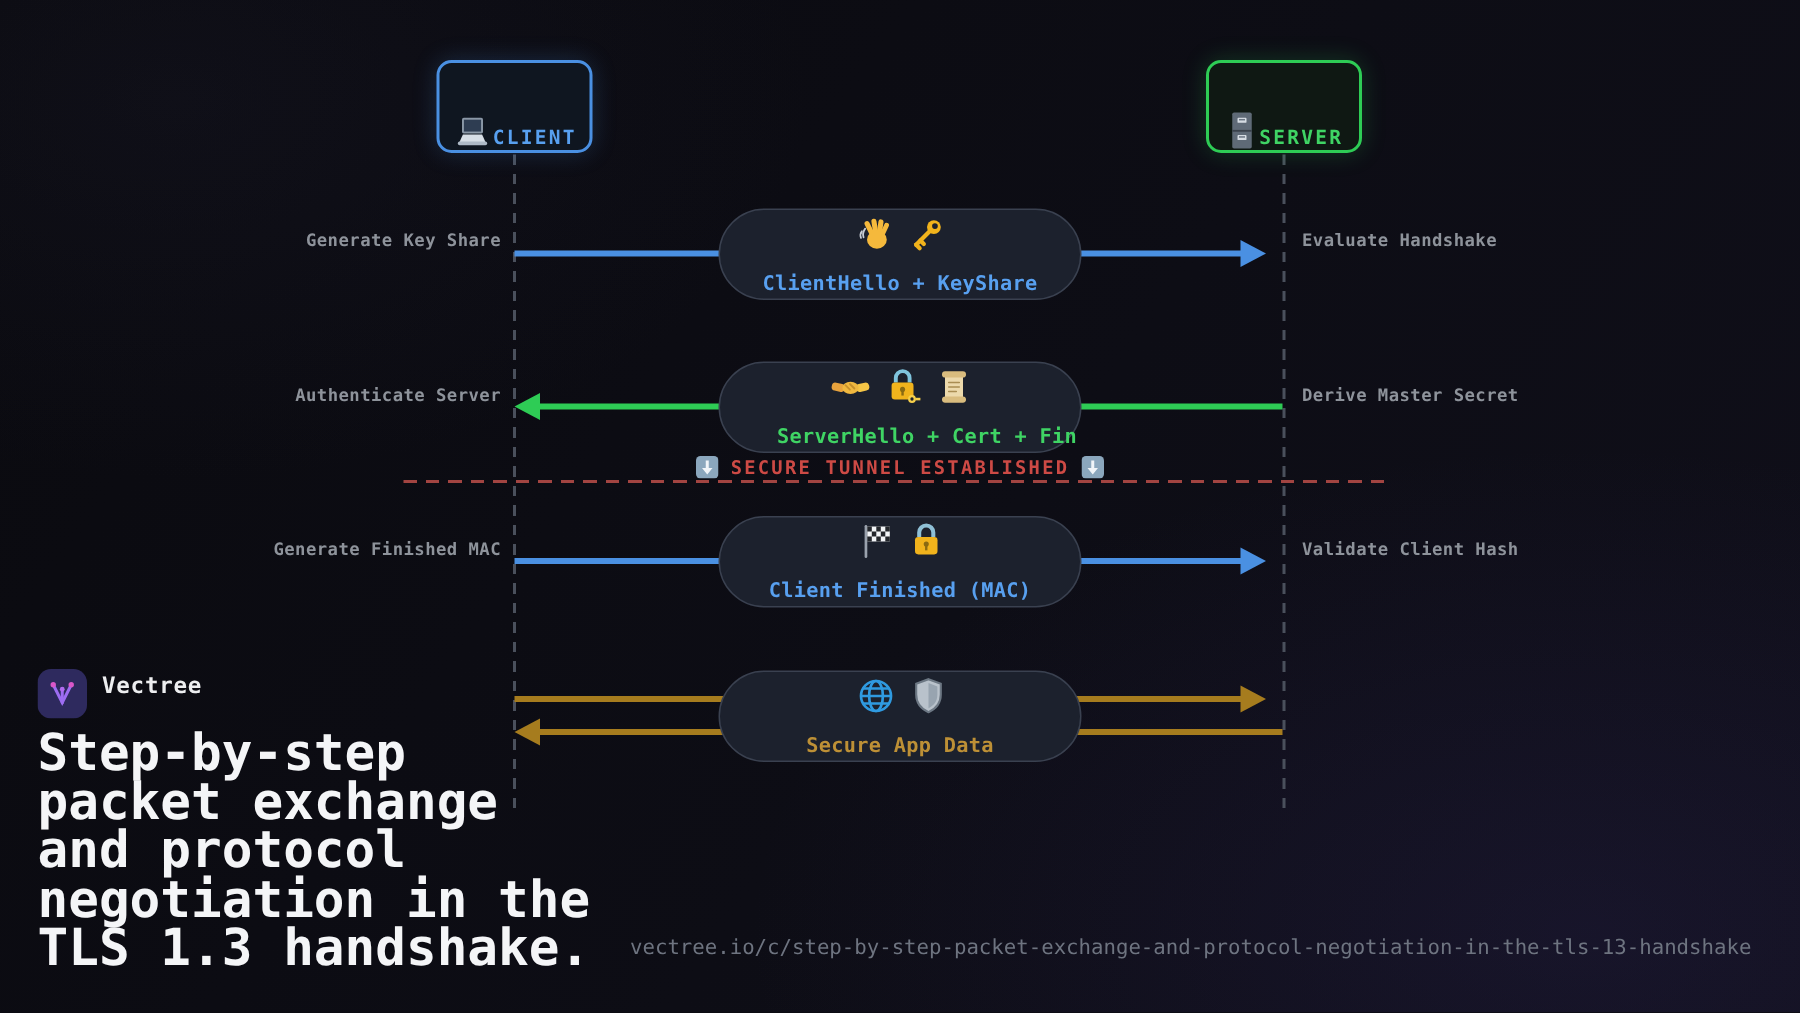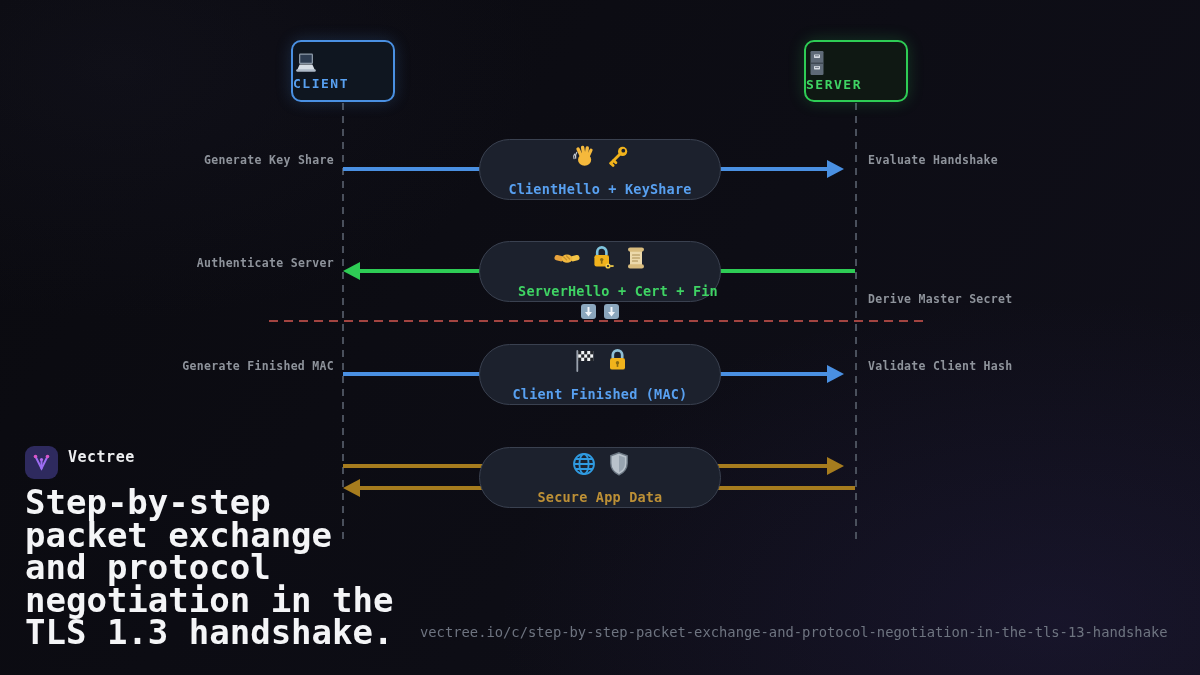--- a/index.html
+++ b/index.html
@@ -7,21 +7,21 @@
   .stage{
     position:relative; width:1200px; height:675px; overflow:hidden;
     font-family:"DejaVu Sans Mono", monospace;
     background:
       radial-gradient(900px 520px at 88% 92%, rgba(56,46,112,0.20), transparent 62%),
       radial-gradient(700px 420px at 10% 10%, rgba(30,30,48,0.25), transparent 60%),
       linear-gradient(125deg, #0a0a0f 0%, #0d0d15 55%, #100f1a 100%);
   }
   
   .actor{ position:absolute; top:40px; width:104px; height:62px; border-radius:10px;
-    display:flex; flex-direction:column; align-items:flex-start; justify-content:center; gap:1px; z-index:4; }
+    display:flex; flex-direction:row; align-items:flex-end; justify-content:center; gap:1px; z-index:4; }
   .actor.client{ left:291px; background:#0f1620; border:2px solid #4a90e2; box-shadow:0 0 16px rgba(74,144,226,.22);}
   .actor.server{ left:804px; background:#0f1813; border:2px solid #2ecc55; box-shadow:0 0 16px rgba(46,204,85,.22);}
   .actor-label{ font-weight:700; font-size:13px; letter-spacing:1.5px; }
   .actor.client .actor-label{ color:#58a0f0; }
   .actor.server .actor-label{ color:#3fd464; }
   
   .lifeline{ position:absolute; top:103px; height:437px; width:2px; z-index:1;
     background:repeating-linear-gradient(180deg,#4a505c 0 7px,transparent 7px 13px); }
   
   .line{ position:absolute; height:4px; z-index:2; }
@@ -123,21 +123,21 @@
           </g>
           <circle cx="16.6" cy="7.4" r="4.6" fill="#f1b31c"></circle>
           <circle cx="17.3" cy="6.7" r="1.9" fill="#1c212d"></circle>
         </svg>
       </span>
     </div>
     <div class="pill-label txt-blue">ClientHello + KeyShare</div>
   </div>
 
   <div class="note note-l" style="top:256px;">Authenticate Server</div>
-  <div class="note note-r" style="top:256px;margin-top:36px;">Derive Master Secret</div>
+  <div class="note note-r" style="top:256px;">Derive Master Secret</div>
   <div class="line green head-left" style="left:359px; top:269px; width:496px;"></div>
   <div class="pill" style="top:241px;">
     <div class="pill-icons">
       <span>
         <svg width="26" height="24" viewBox="0 0 26 24">
           <rect x="0.5" y="9.5" width="9" height="5.4" rx="2.4" fill="#e8a33d" transform="rotate(13 5 12)"></rect>
           <rect x="16.5" y="9.5" width="9" height="5.4" rx="2.4" fill="#f5c546" transform="rotate(-13 21 12)"></rect>
           <ellipse cx="13" cy="12.6" rx="5.4" ry="4.1" fill="#f0b83f"></ellipse>
           <path d="M9.6 10.8 l3 3 M12.6 10 l3 3" stroke="#c7902c" stroke-width="1.2" fill="none" stroke-linecap="round"></path>
         </svg>
@@ -169,20 +169,21 @@
     <div class="pill-label txt-green">ServerHello + Cert + Fin</div>
   </div>
 
   <div class="tunnel-banner">
     <span>
       <svg width="15" height="15" viewBox="0 0 15 15">
         <rect width="15" height="15" rx="3" fill="#8ba7bd"></rect>
         <path d="M6.5 3 h2 v5 h2.5 l-3.5 4.4 -3.5 -4.4 h2.5 z" fill="#f0f4f8"></path>
       </svg>
     </span>
+    <span class="tunnel-text">SECURE TUNNEL ESTABLISHED</span>
     <span>
       <svg width="15" height="15" viewBox="0 0 15 15">
         <rect width="15" height="15" rx="3" fill="#8ba7bd"></rect>
         <path d="M6.5 3 h2 v5 h2.5 l-3.5 4.4 -3.5 -4.4 h2.5 z" fill="#f0f4f8"></path>
       </svg>
     </span>
   </div>
   <div class="tunnel-line"></div>
 
   <div class="note note-l" style="top:359px;">Generate Finished MAC</div>

